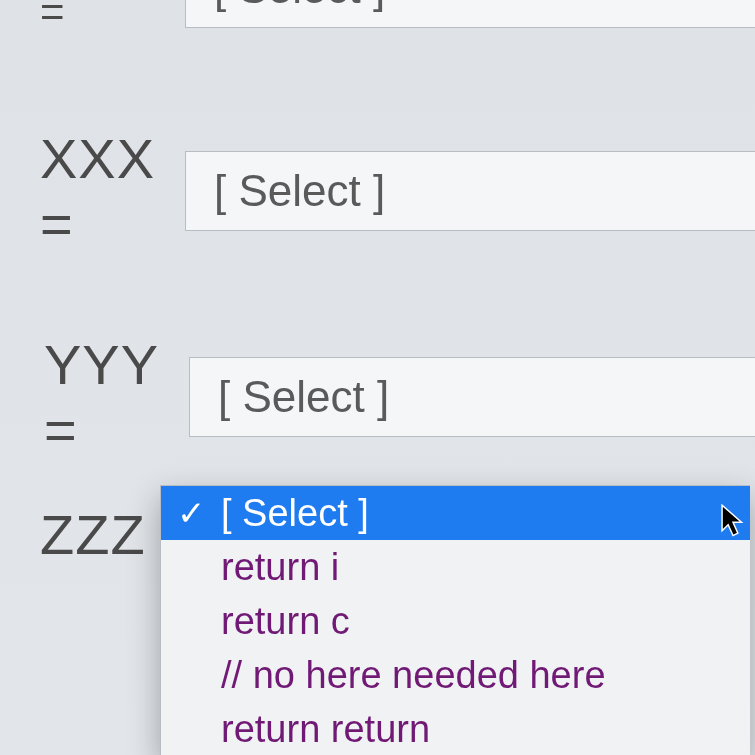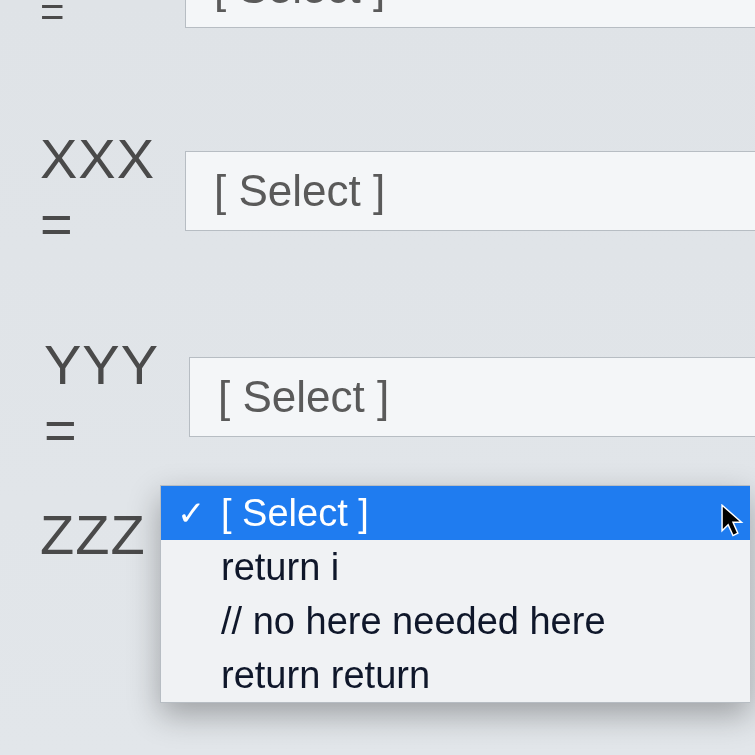--- a/index.html
+++ b/index.html
@@ -68,21 +68,21 @@
       background: #f0f2f4;
       border: 1px solid #b7bdc3;
       box-shadow: 0 12px 30px rgba(0,0,0,0.3);
       border-right: none;
     }
     .dropdown .option {
       height: 54px;
       display: flex;
       align-items: center;
       font-size: 38px;
-      color: #0f172a;
+      color: #701a75;
       padding-left: 60px;
       position: relative;
     }
     .dropdown .option.selected {
       background: #1f7cf0;
       color: #ffffff;
     }
     .dropdown .option.selected .check {
       position: absolute;
       left: 16px;
@@ -132,20 +132,23 @@
 
   <div class="dropdown">
     <div class="option selected">
       <span class="check">✓</span>
       <span>[ Select ]</span>
     </div>
     <div class="option">
       <span>return i</span>
     </div>
     <div class="option">
+      <span>return c</span>
+    </div>
+    <div class="option">
       <span>// no here needed here</span>
     </div>
     <div class="option">
       <span>return return</span>
     </div>
   </div>
 
   <div class="cursor">
     <svg viewBox="0 0 20 28" width="26" height="34">
       <path d="M1 1 L1 22 L6 17 L10 26 L14 24 L10 15 L17 15 Z" fill="#000" stroke="#fff" stroke-width="1.2"></path>

